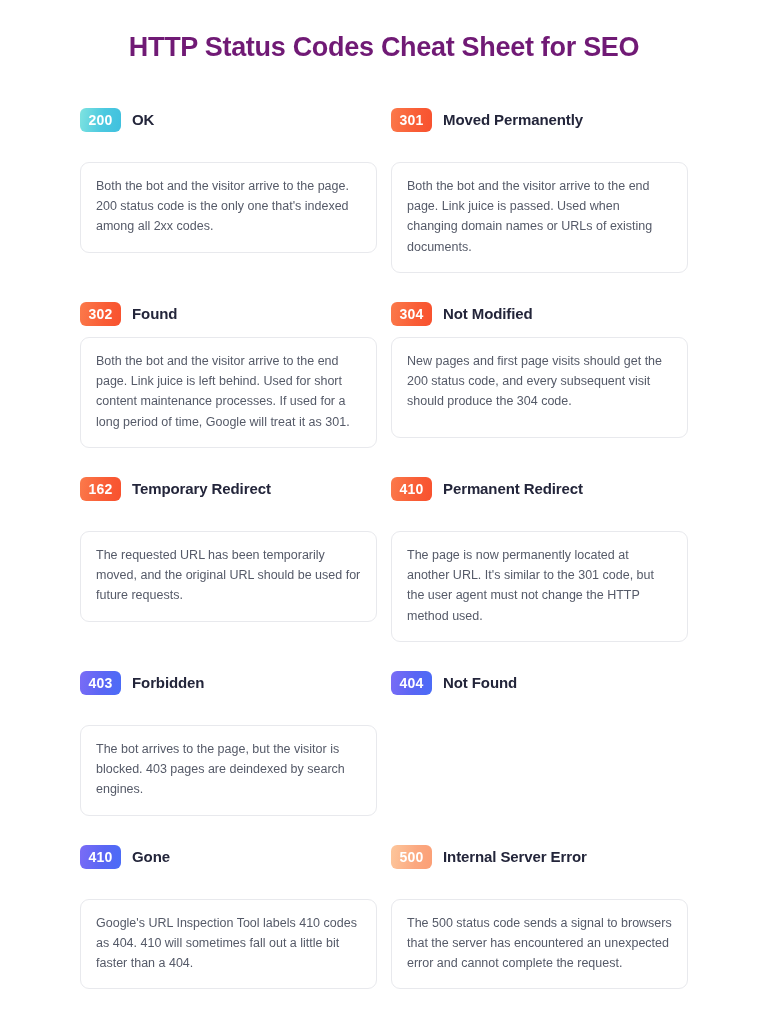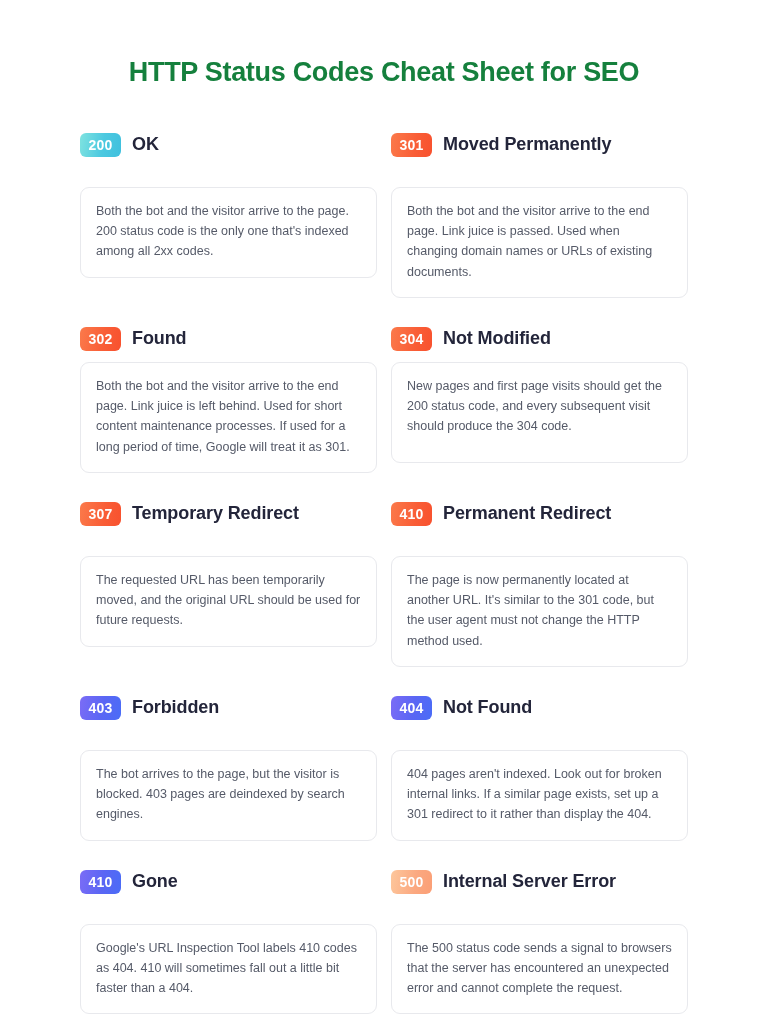--- a/index.html
+++ b/index.html
@@ -19,27 +19,27 @@
 
   .page {
     width: 768px;
     height: 1014px;
     padding: 0 80px;
     background: #ffffff;
   }
 
   .page-title {
     margin: 0;
-    padding-top: 56px;
+    padding-top: 31px;
     padding-bottom: 0;
     text-align: center;
     font-size: 27px;
     font-weight: bold;
     letter-spacing: -0.3px;
-    color: #15803d;
+    color: #701a75;
     line-height: 1.25;
   }
 
   .grid {
     margin-top: 37px;
     display: grid;
     grid-template-columns: 1fr 1fr;
     column-gap: 14px;
     row-gap: 0px;
   }
@@ -70,21 +70,21 @@
     line-height: 1;
     letter-spacing: 0.2px;
   }
 
   .badge.teal   { background: linear-gradient(100deg, #7fe3e0 0%, #4cc9e0 55%, #3fc0de 100%); }
   .badge.orange { background: linear-gradient(100deg, #fb7a4b 0%, #f95d36 60%, #f8512e 100%); }
   .badge.blue   { background: linear-gradient(100deg, #7b6cf6 0%, #5a66f4 55%, #4a6cf7 100%); }
   .badge.peach  { background: linear-gradient(100deg, #fdc79c 0%, #fba880 60%, #fb9f76 100%); }
 
   .cell-title {
-    font-size: 18px;
+    font-size: 15px;
     font-weight: bold;
     color: #23253a;
     letter-spacing: -0.1px;
     white-space: nowrap;
   }
 
   .card {
     background: #ffffff;
     border: 1px solid #e8e9ed;
     border-radius: 9px;
@@ -142,21 +142,21 @@
         <span class="cell-title">Not Modified</span>
       </div>
       <div class="card">New pages and first page visits should get the 200 status code, and every subsequent visit should produce the 304 code.</div>
     </div>
 
     <div class="spacer"></div>
     <div class="spacer"></div>
 
     <div class="cell row-h-3">
       <div class="cell-head">
-        <span class="badge orange">307</span>
+        <span class="badge orange">162</span>
         <span class="cell-title">Temporary Redirect</span>
       </div>
       <div class="card">The requested URL has been temporarily moved, and the original URL should be used for future requests.</div>
     </div>
 
     <div class="cell row-h-3">
       <div class="cell-head">
         <span class="badge orange">410</span>
         <span class="cell-title">Permanent Redirect</span>
       </div>
@@ -172,21 +172,20 @@
         <span class="cell-title">Forbidden</span>
       </div>
       <div class="card">The bot arrives to the page, but the visitor is blocked. 403 pages are deindexed by search engines.</div>
     </div>
 
     <div class="cell row-h-3">
       <div class="cell-head">
         <span class="badge blue">404</span>
         <span class="cell-title">Not Found</span>
       </div>
-      <div class="card">404 pages aren't indexed. Look out for broken internal links. If a similar page exists, set up a 301 redirect to it rather than display the 404.</div>
     </div>
 
     <div class="spacer"></div>
     <div class="spacer"></div>
 
     <div class="cell row-h-3">
       <div class="cell-head">
         <span class="badge blue">410</span>
         <span class="cell-title">Gone</span>
       </div>

